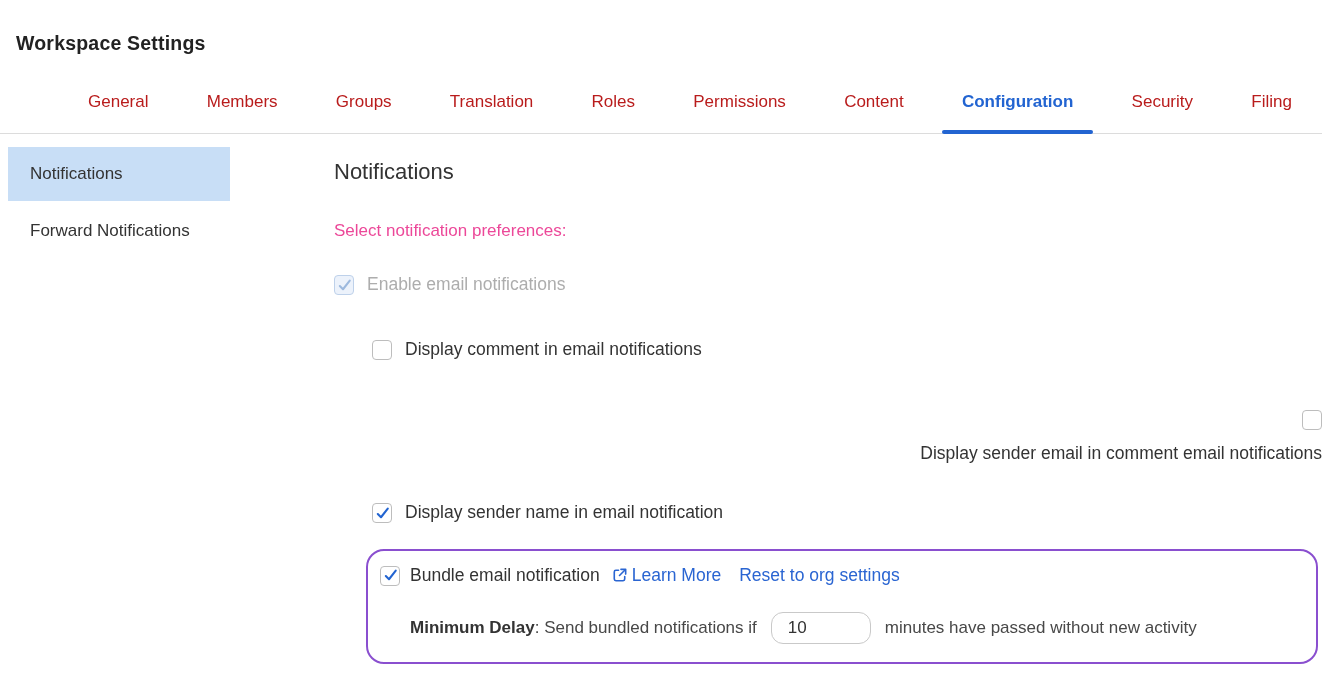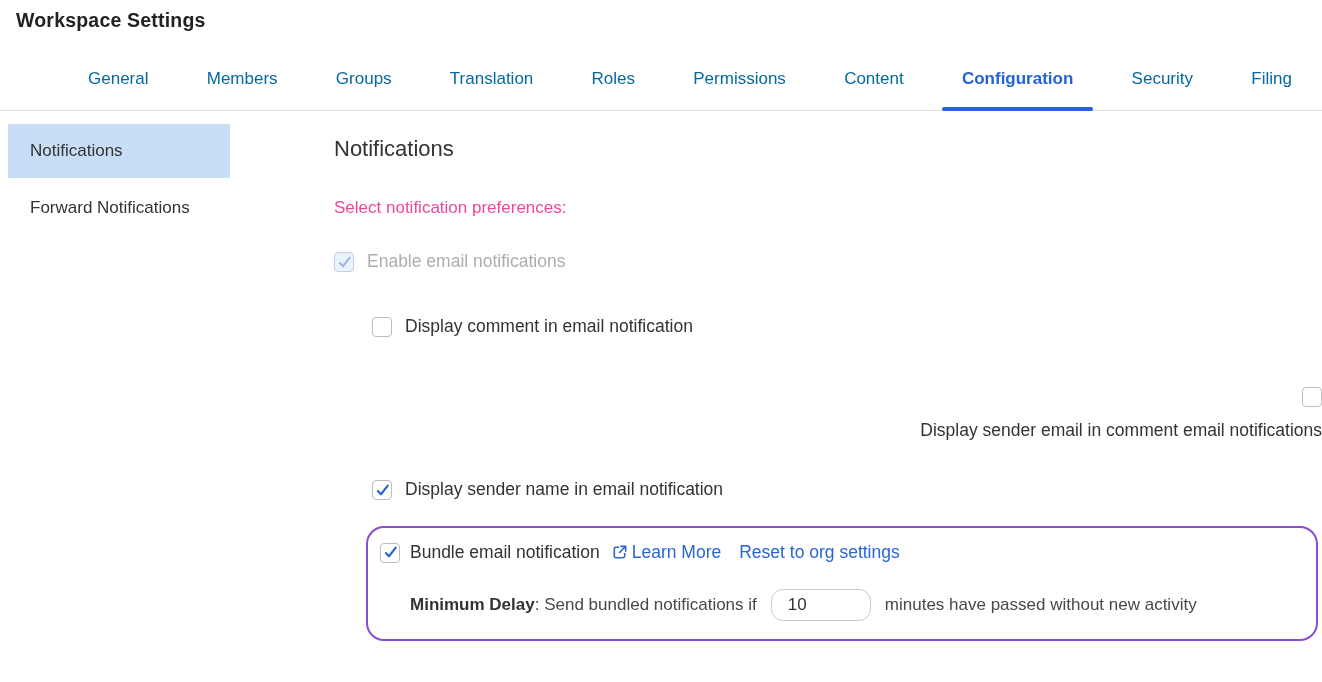--- a/index.html
+++ b/index.html
@@ -1,24 +1,24 @@
 <!DOCTYPE html>
 <html><head>
 <meta charset="utf-8">
 <style>
   * { margin:0; padding:0; box-sizing:border-box; }
   html,body { width:1322px; height:682px; background:#ffffff; overflow:hidden;
               font-family:"Liberation Sans", sans-serif; color:#333; }
 
-  .header { padding:9px 0 0 16px; }
+  .header { padding:32px 0 0 16px; }
   .page-title { font-size:19.5px; font-weight:bold; color:#222; letter-spacing:.2px; }
 
   .tabbar { display:flex; justify-content:space-between; align-items:flex-end;
             margin-top:37px; padding:0 30px 0 88px; border-bottom:1px solid #dcdcdc; }
-  .tab { position:relative; font-size:17px; color:#0369a1; padding-bottom:21px; cursor:pointer; }
+  .tab { position:relative; font-size:17px; color:#b91c1c; padding-bottom:21px; cursor:pointer; }
   .tab.active { color:#2264d1; font-weight:bold; }
   .tab .underline { display:none; }
   .tab.active .underline { display:block; position:absolute; left:-20px; right:-20px;
                            bottom:-1px; height:4px; background:#2264d1; border-radius:2px; }
 
   .content { display:flex; margin-top:13px; }
   .sidebar { width:310px; flex-shrink:0; padding-left:8px; }
   .side-item { width:222px; height:54px; display:flex; align-items:center;
                padding-left:22px; font-size:17px; color:#333; cursor:pointer; }
   .side-item.active { background:#c8def6; }
@@ -101,21 +101,21 @@
             <path d="M3 8.6 6.4 12 13.6 2.8" fill="none" stroke-width="2.2" stroke-linecap="round" stroke-linejoin="round"></path>
           </svg>
       </span>
       <span class="cb-label lbl-disabled">Enable email notifications</span>
     </div>
 
     <div class="row indent r1">
       <span class="cb">
         
       </span>
-      <span class="cb-label">Display comment in email notification</span>
+      <span class="cb-label">Display comment in email notifications</span>
     </div>
 
     <div class="row indent r2">
       <span class="cb">
         
       </span>
       <span class="cb-label">Display sender email in comment email notifications</span>
     </div>
 
     <div class="row indent r3">

